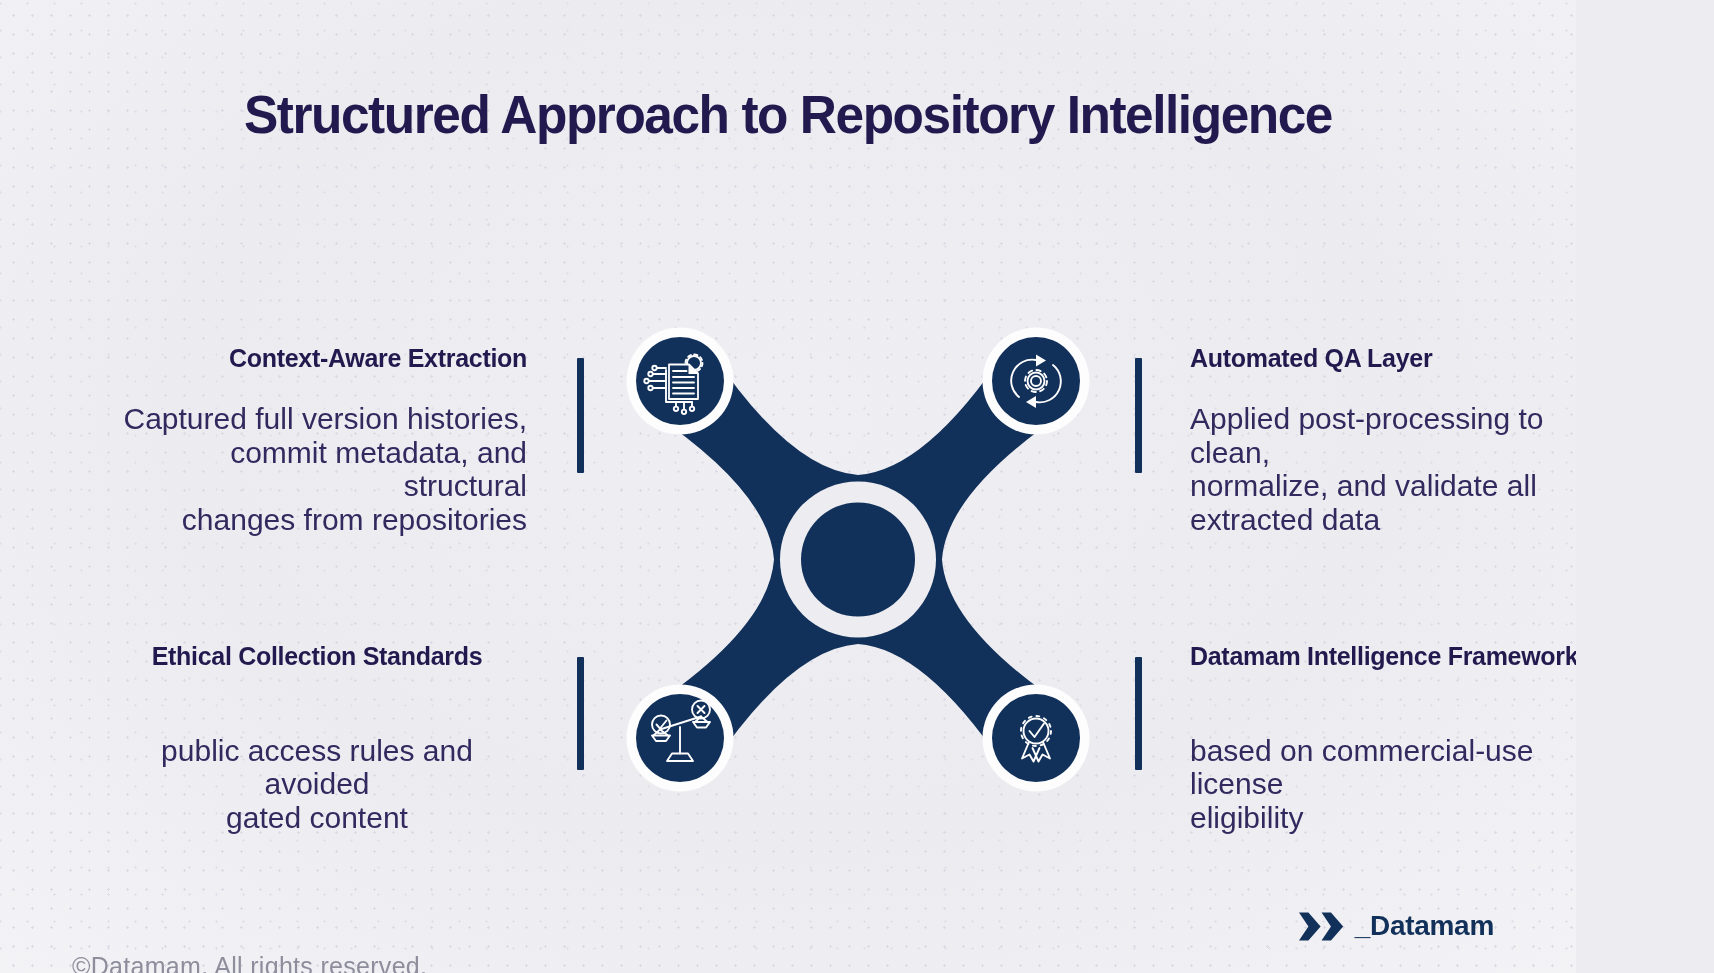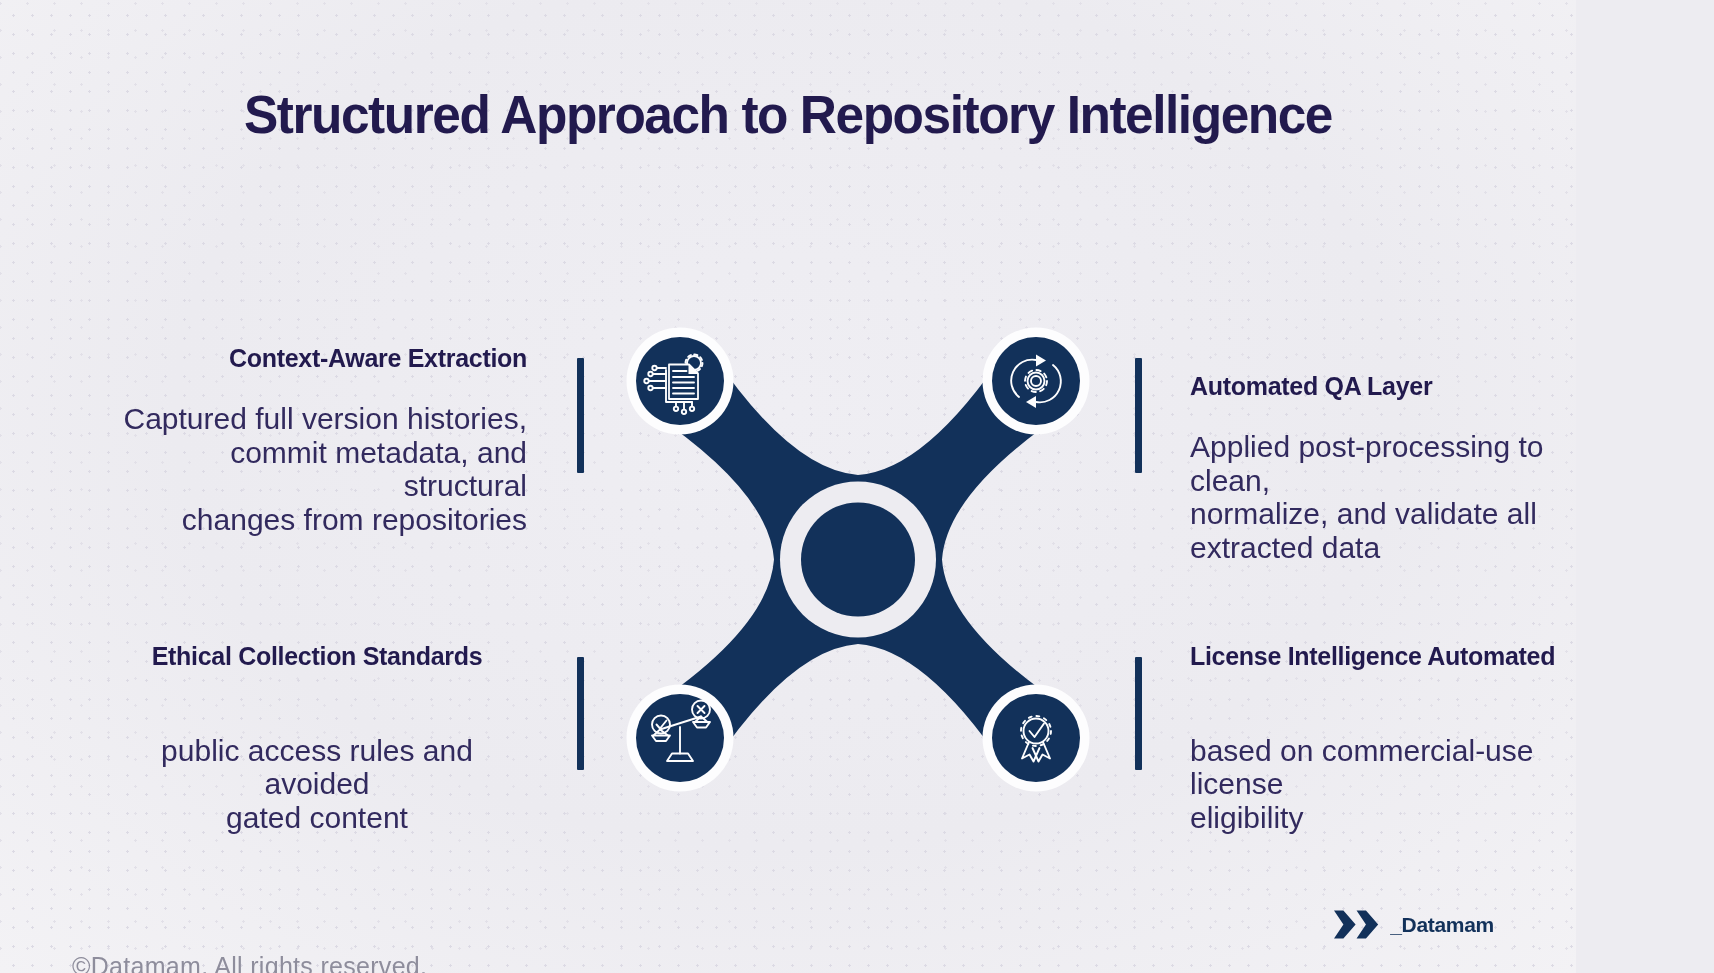--- a/index.html
+++ b/index.html
@@ -26,21 +26,21 @@
   }
   .q{position:absolute;}
   .q h2{
     margin:0 0 27px 0; font-size:25px; font-weight:700;
     letter-spacing:-0.3px; color:var(--ink); line-height:34px;
   }
   .q p{
     margin:0; font-size:30px; line-height:33.5px; color:var(--body);
   }
   #q1{left:107px; width:420px; top:341px; text-align:right;}
-  #q2{left:1190px; width:440px; top:341px; text-align:left;margin-top:28px;}
+  #q2{left:1190px; width:440px; top:341px; text-align:left;}
   #q3{left:107px; width:420px; top:639px; text-align:center;}
   #q4{left:1190px; width:440px; top:639px; text-align:left;}
   .vbar{position:absolute; width:6.5px; background:var(--navy); border-radius:1px;}
   #bar-l-top{left:577px; top:358px; height:115px;}
   #bar-r-top{left:1135px; top:358px; height:115px;}
   #bar-l-bot{left:577px; top:657px; height:113px;}
   #bar-r-bot{left:1135px; top:657px; height:113px;}
   svg.x-graphic{position:absolute; left:0; top:0; pointer-events:none;}
   .x-fill{fill:var(--navy);}
   .bg-fill{fill:var(--background);}
@@ -51,21 +51,21 @@
   .icon-fill-navy{fill:var(--navy);}
   .footer-copyright{
     position:absolute; left:72px; top:916px;
     font-size:25px; color:var(--muted); letter-spacing:0.3px;margin-top:36px;
   }
   .brand{
     position:absolute; right:82px; top:910px;
     display:flex; align-items:center; gap:9px;
   }
   .brand .brand-text{
-    font-size:21px; font-weight:700; color:var(--navy); letter-spacing:-0.3px;text-align:center;
+    font-size:28px; font-weight:700; color:var(--navy); letter-spacing:-0.3px;text-align:center;
   }
 </style>
 </head>
 <body>
 
 <div class="canvas">
 
   <h1 class="page-title">Structured Approach to Repository Intelligence</h1>
 
   <svg class="x-graphic" width="1714" height="973" viewBox="0 0 1714 973" aria-hidden="true">
@@ -151,21 +151,21 @@
     <h2>Automated QA Layer</h2>
     <p><span>Applied post-processing to clean,</span><br><span>normalize, and validate all</span><br><span>extracted data</span></p>
   </div>
 
   <div class="q" id="q3">
     <h2>Ethical Collection Standards</h2>
     <p><br><span>public access rules and avoided</span><br><span>gated content</span></p>
   </div>
 
   <div class="q" id="q4">
-    <h2>License Intelligence Automated</h2>
+    <h2>Datamam Intelligence Framework</h2>
     <p><br><span>based on commercial-use license</span><br><span>eligibility</span></p>
   </div>
 
   <div class="footer-copyright">©Datamam. All rights reserved.</div>
 
   <div class="brand">
     <svg width="47" height="29" viewBox="0 0 50 30" aria-hidden="true">
       <polygon class="x-fill" points="0,0 10,0 23,15 10,30 0,30 10,15"></polygon>
       <polygon class="x-fill" points="24,0 34,0 47,15 34,30 24,30 34,15"></polygon>
     </svg>

